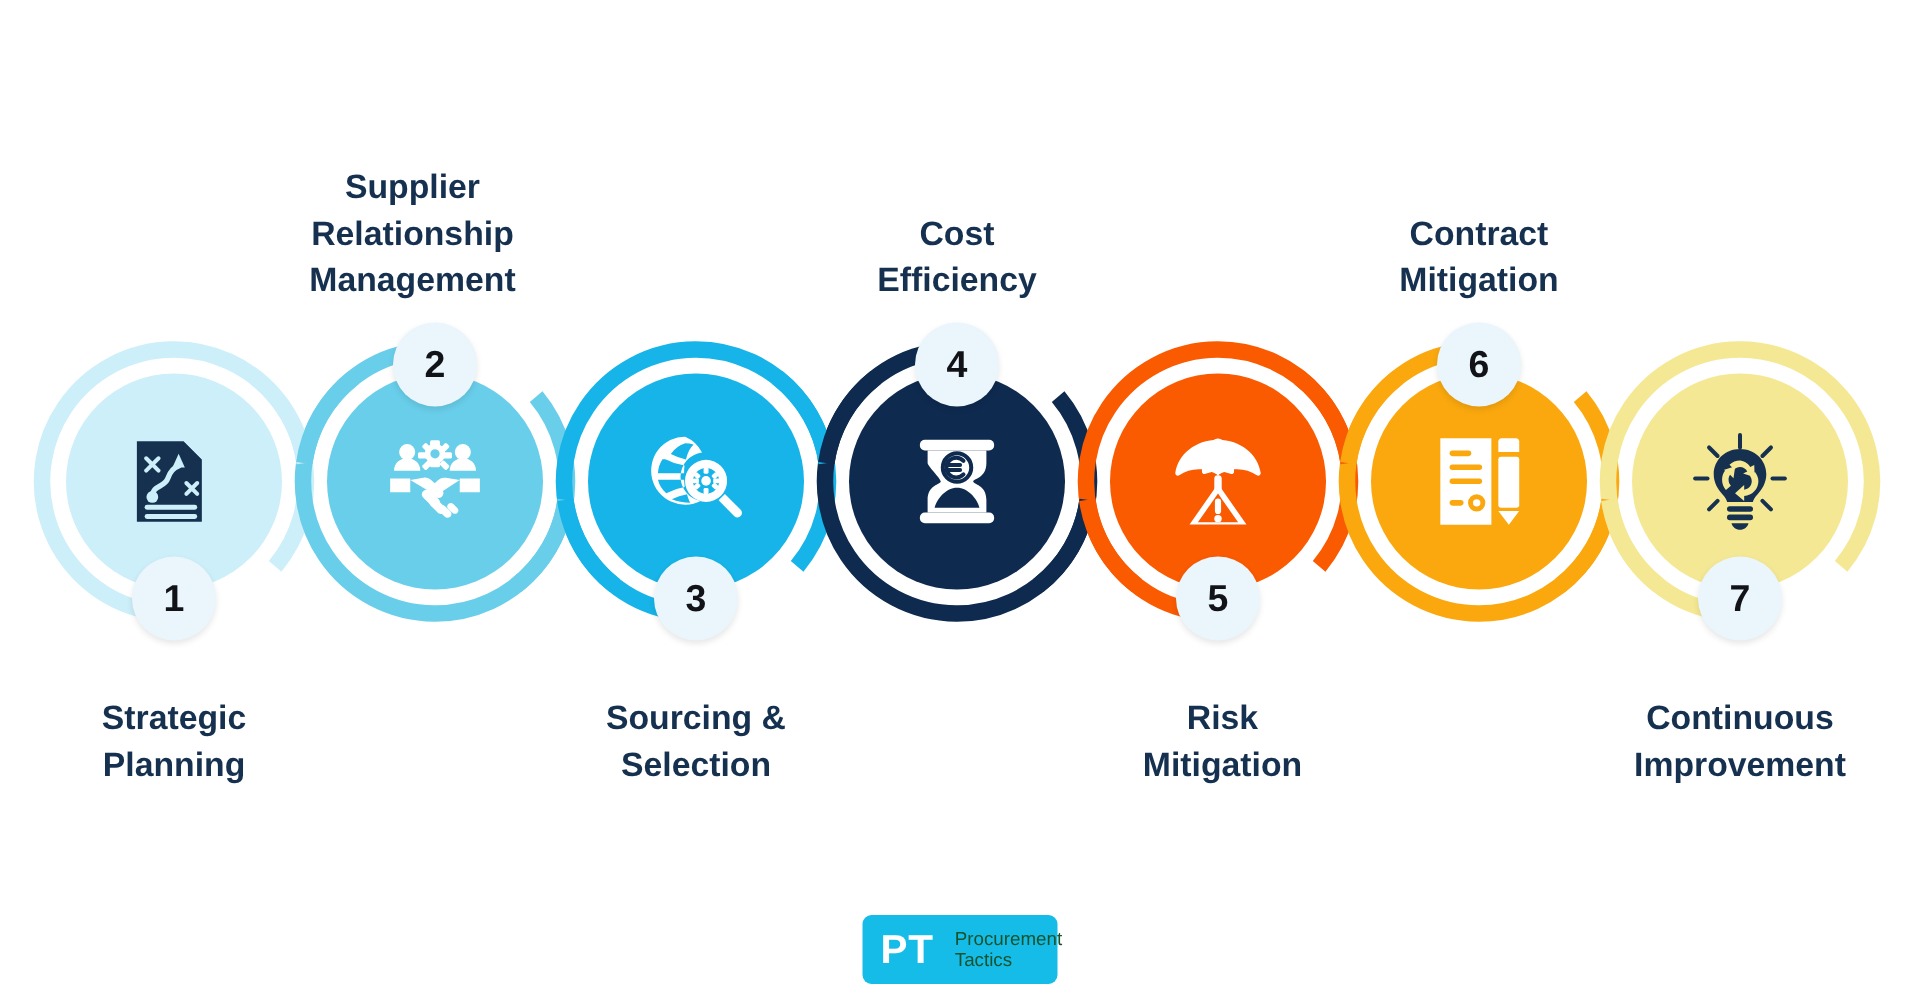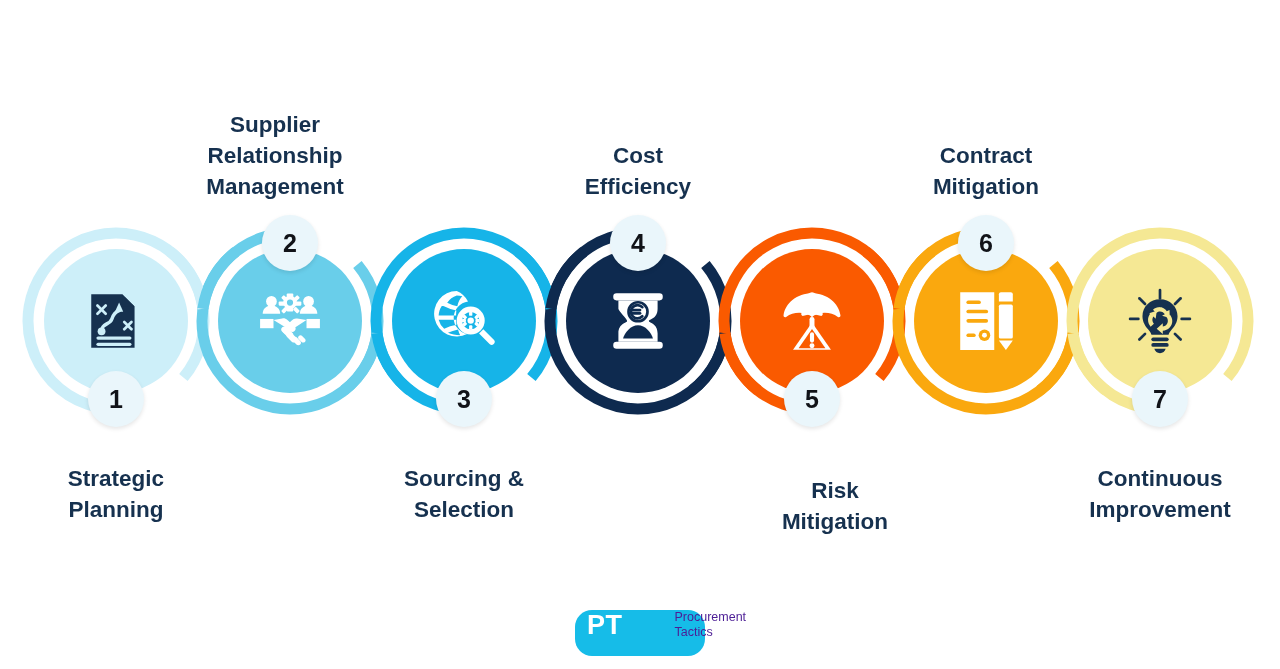--- a/index.html
+++ b/index.html
@@ -24,33 +24,32 @@
   }
   .caption{
     position:absolute;text-align:center;
     font-weight:bold;color:#16314f;
     font-size:22.5px;line-height:31px;
     font-family:"Liberation Sans", sans-serif;
     white-space:pre-line;
   }
   .logo{
     position:absolute;left:575px;top:610px;width:130px;height:46px;
-    background:#16BCE8;border-radius:17px;
-    display:flex;align-items:flex-start;
+    background:#16BCE8;border-radius:6px;
+    display:flex;align-items:center;
   }
   .logo-pt{
     font-weight:bold;font-size:27px;color:#ffffff;
     margin-left:12px;letter-spacing:.5px;
     font-family:"Liberation Sans", sans-serif;
   }
   .logo-div{width:2px;height:28px;background:#ffffff;margin:0 7px;opacity:.95;}
   .logo-txt{
-    color:#4c1d95;font-size:12.5px;line-height:14.5px;
-    font-family:"Liberation Sans", sans-serif;
-    margin-left:38px;
+    color:#14532d;font-size:12.5px;line-height:14.5px;
+    font-family:"Liberation Sans", sans-serif;
   }
   .ico{display:block;}
 </style>
 </head>
 <body>
 
 <div id="stage">
 
   <svg class="arcs" id="arc-layer" viewBox="0 0 1280 669">
       <path d="M 125.1985047675535 408.51792679240805 A 88 88 0 1 1 183.41191099447008 377.56530965241546" stroke="#CDEFF9" stroke-width="11" fill="none" stroke-linecap="butt"></path>
@@ -183,21 +182,21 @@
         <path d="M32 4.2c5.2 0 9.6 9.4 10.4 21.1.1 1.3-1.1 2.2-2.3 1.7a21.6 21.6 0 00-16.2 0c-1.2.5-2.4-.4-2.3-1.7C22.4 13.6 26.8 4.2 32 4.2z"></path>
         <rect x="29.6" y="28" width="4.8" height="13" rx="2.2"></rect>
         <path d="M32 33.5l18.4 26.3H13.6z"></path>
         <path d="M32 39.8l13 18.6H19z" fill="#FA5A00"></path>
         <rect x="30" y="43" width="4" height="10" rx="2" fill="#fff"></rect>
         <circle cx="32" cy="56" r="2.4" fill="#fff"></circle>
         </g>
         </svg>
       </div>
       <div class="badge" style="left: 784px; top: 371px;">5</div>
-      <div class="caption" style="width: 230px; left: 720px; top: 463px; margin-top: 12px;">Risk
+      <div class="caption" style="width: 230px; left: 700px; top: 463px;">Risk
 Mitigation</div>
       <div class="disc" style="left: 914px; top: 249px; height: 144px; width: 144px; background: rgb(250, 168, 14);">
         <svg class="ico" width="66" height="66" viewBox="0 0 64 64" fill="#FFFFFF">
           <g>
         <path d="M7 4h33v56H7z" rx="3"></path>
         <g fill="#FAA80E">
           <rect x="13" y="12" width="14" height="3.6" rx="1.8"></rect>
           <rect x="13" y="21" width="21" height="3.6" rx="1.8"></rect>
           <rect x="13" y="30" width="21" height="3.6" rx="1.8"></rect>
           <rect x="13" y="44" width="9" height="3.6" rx="1.8"></rect>

